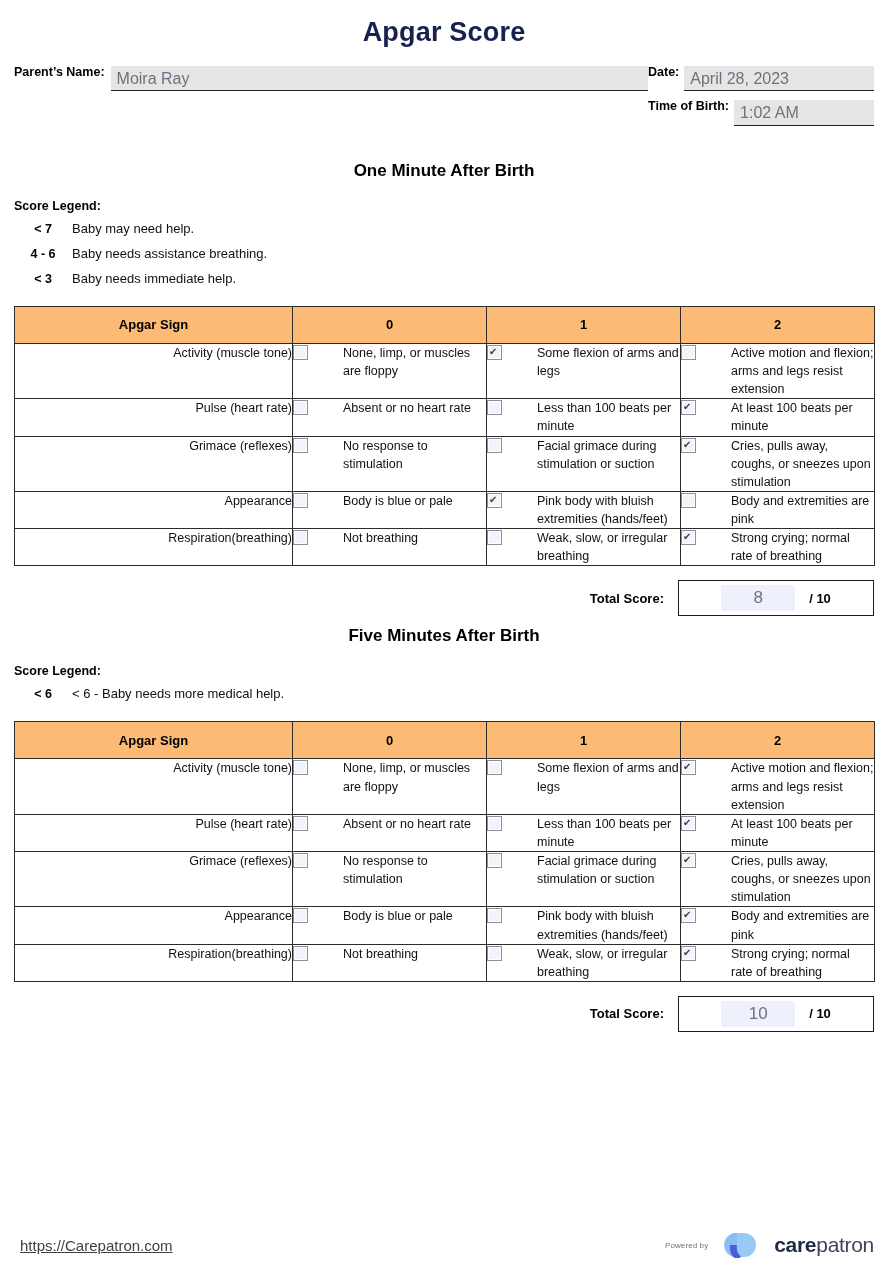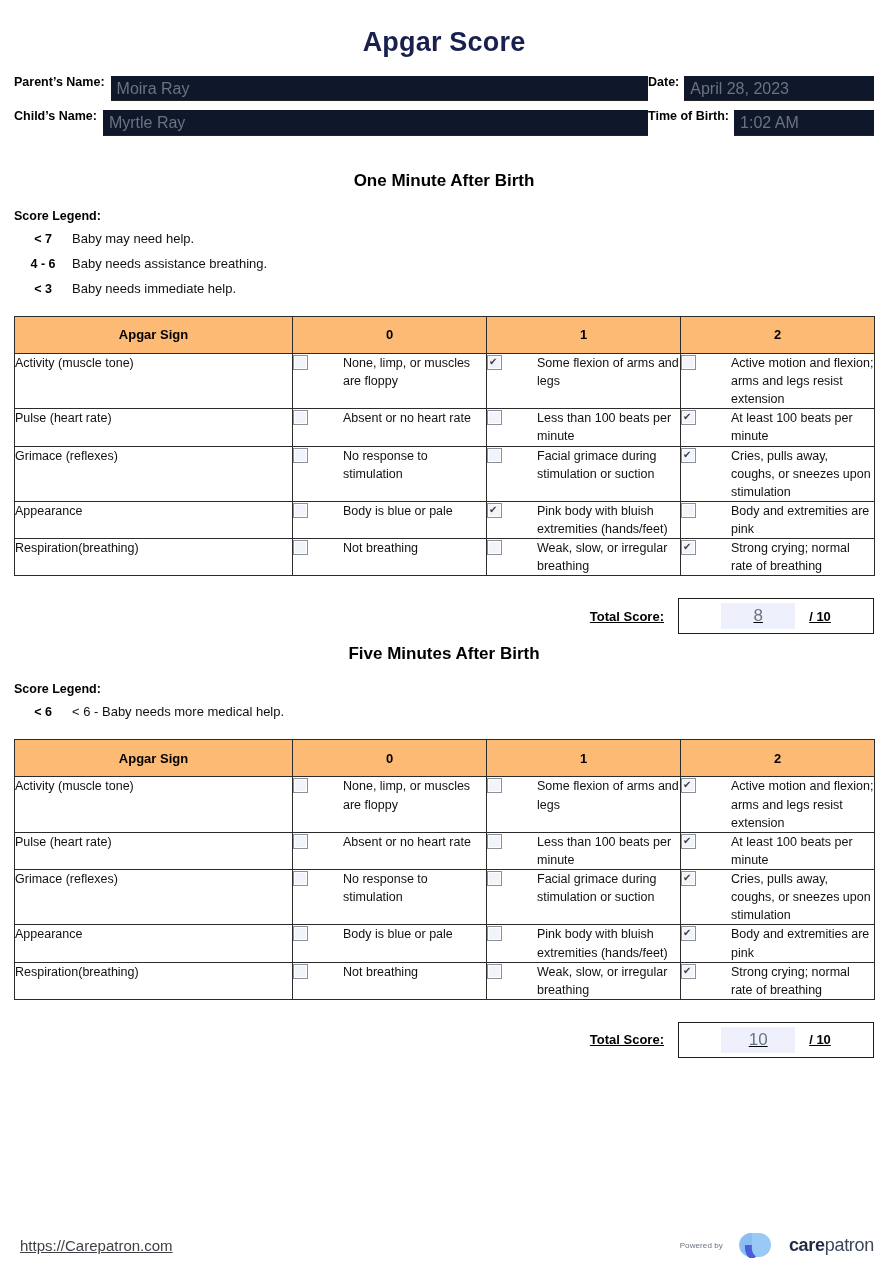--- a/index.html
+++ b/index.html
@@ -12,21 +12,21 @@
     height: 1272px;
     font-family: "Liberation Sans", sans-serif;
     color: #000000;
     position: relative;
     overflow: hidden;
   }
   .page {
     width: 888px;
     height: 1272px;
     box-sizing: border-box;
-    padding: 14px 14px;
+    padding: 4px 14px;
     position: relative;
     border-radius: 8px;
   }
 
   
   .doc-title {
     text-align: center;
     font-size: 27px;
     font-weight: bold;
     color: #18214d;
@@ -55,21 +55,21 @@
     font-size: 12.5px;
     font-weight: bold;
     white-space: nowrap;
     padding-bottom: 2px;
     line-height: 1.1;
   }
   .field-value {
     flex: 1;
     font-size: 16px;
     color: #6b7280;
-    background: #0f172a;
+    background: #e5e5e5;
     border-bottom: 1.5px solid #222222;
     padding: 2px 4px 1px 6px;
     line-height: 1.35;
     min-height: 20px;
     white-space: nowrap;
     overflow: hidden;
   }
   .hf-left .field-value { margin-left: 6px; }
   .hf-right .field-value { margin-left: 5px; }
 
@@ -127,20 +127,21 @@
     vertical-align: middle;
   }
   col.c-sign  { width: 278px; }
   col.c-opt   { width: 194px; }
 
   td.sign-cell {
     font-size: 12.5px;
     padding: 12px 10px 12px 14px;
     line-height: 1.5;
     color: #111111;
+    text-align: right;
   }
   td.opt-cell {
     padding: 11px 8px 11px 10px;
   }
   .opt {
     display: flex;
     align-items: flex-start;
     gap: 6px;
   }
   .checkbox {
@@ -168,22 +169,21 @@
     line-height: 1.45;
     color: #111111;
     margin-left: 29px;
   }
 
   
   .total-row {
     display: flex;
     align-items: center;
     justify-content: flex-end;
-    margin: 22px 0 0 0;
-    text-decoration: underline;
+    margin: 14px 0 0 0;
   }
   .total-label {
     font-size: 13px;
     font-weight: bold;
     margin-right: 14px;
   }
   .total-box {
     width: 196px;
     height: 36px;
     border: 1.5px solid #1b1b1b;
@@ -232,45 +232,41 @@
     color: #6b7280;
     letter-spacing: 0.1px;
   }
   .brand-mark {
     width: 34px;
     height: 26px;
     position: relative;
     flex: none;
   }
   .brand-wordmark {
-    font-size: 18px;
+    font-size: 21px;
     letter-spacing: -0.3px;
     color: #1f2a44;
   }
   .brand-wordmark b { font-weight: bold; }
   .brand-wordmark span { font-weight: normal; color: #3c4559; }
 
   .spacer-sm { height: 10px; }
 </style>
 </head>
 <body>
 
 <div class="page">
 
   <h1 class="doc-title">Apgar Score</h1>
 
   <div class="header-fields">
     <div class="hf-left">
       <div class="field-row">
         <div class="field-label">Parent’s Name:</div>
         <div class="field-value">Moira Ray</div>
-      </div>
-      <div class="field-row">
-        <div class="field-label">Child’s Name:</div>
-        <div class="field-value">Myrtle Ray</div>
       </div>
     </div>
     <div class="hf-right">
       <div class="field-row">
         <div class="field-label">Date:</div>
         <div class="field-value">April 28, 2023</div>
       </div>
       <div class="field-row">
         <div class="field-label">Time of Birth:</div>
         <div class="field-value">1:02 AM</div>

